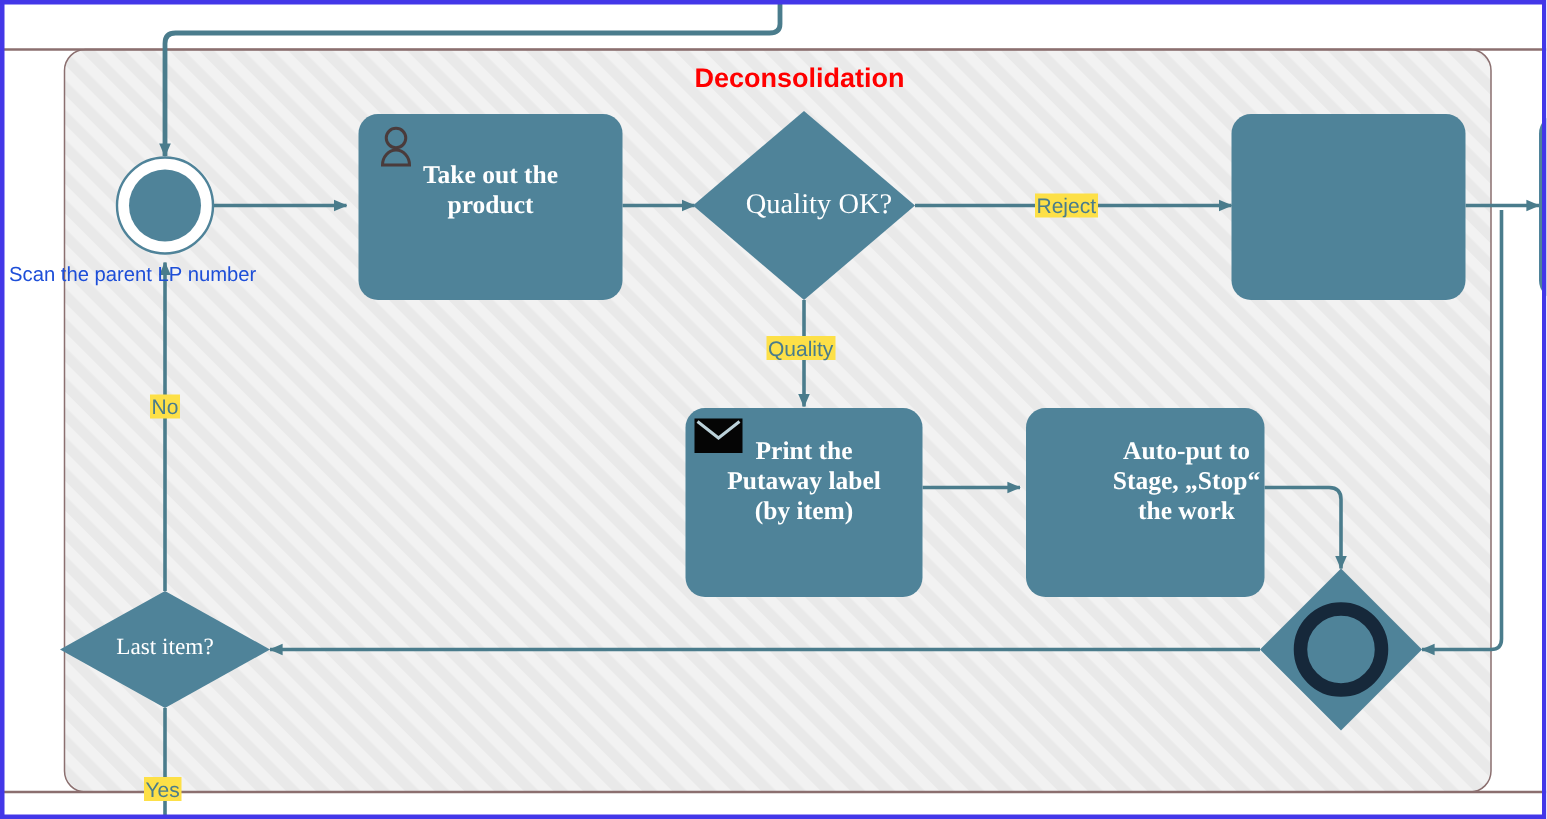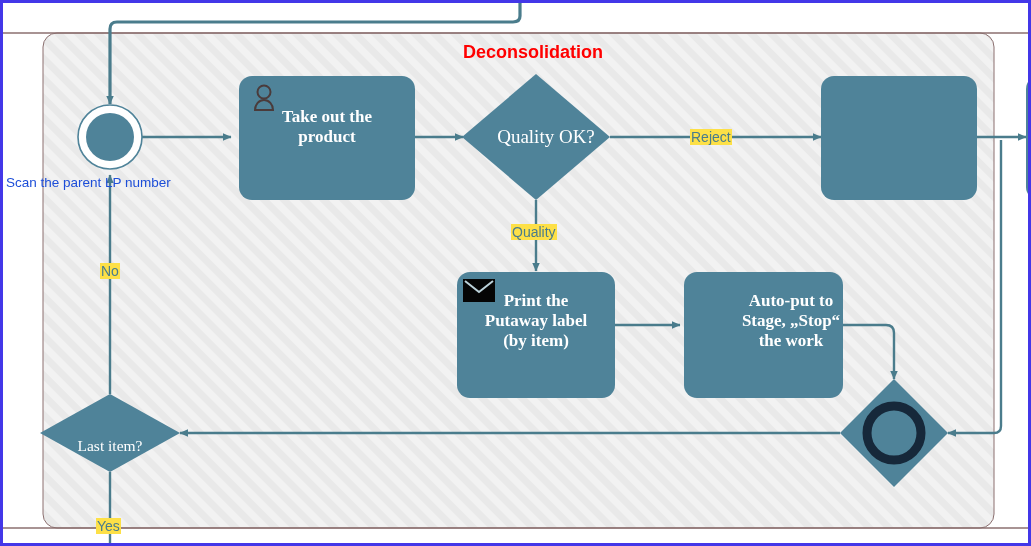--- a/index.html
+++ b/index.html
@@ -156,21 +156,21 @@
 
 
   <div class="node-label" style="left:457px; top:291px; width:158px; font-size:17px;">Print the
 Putaway label
 (by item)</div>
 
   <div class="node-label" style="left:684px; top:291px; width:156px; font-size:17px;margin-left:29px;">Auto-put to
 Stage, „Stop“
 the work</div>
 
-  <div class="node-label" style="left:40px; top:437px; width:140px; font-size:15.5px; font-weight:normal;">Last item?</div>
+  <div class="node-label" style="left:40px; top:423px; width:140px; font-size:15.5px; font-weight:normal;">Last item?</div>
 
   <div class="plain-label" style="left:6px; top:175px;">Scan the parent LP number</div>
 
   <div class="edge-label" style="left:690px; top:129px;">Reject</div>
 
   <div class="edge-label" style="left:511px; top:224px;">Quality</div>
 
   <div class="edge-label" style="left:100px; top:263px;">No</div>
 
   <div class="edge-label" style="left:96px; top:518px;">Yes</div>

